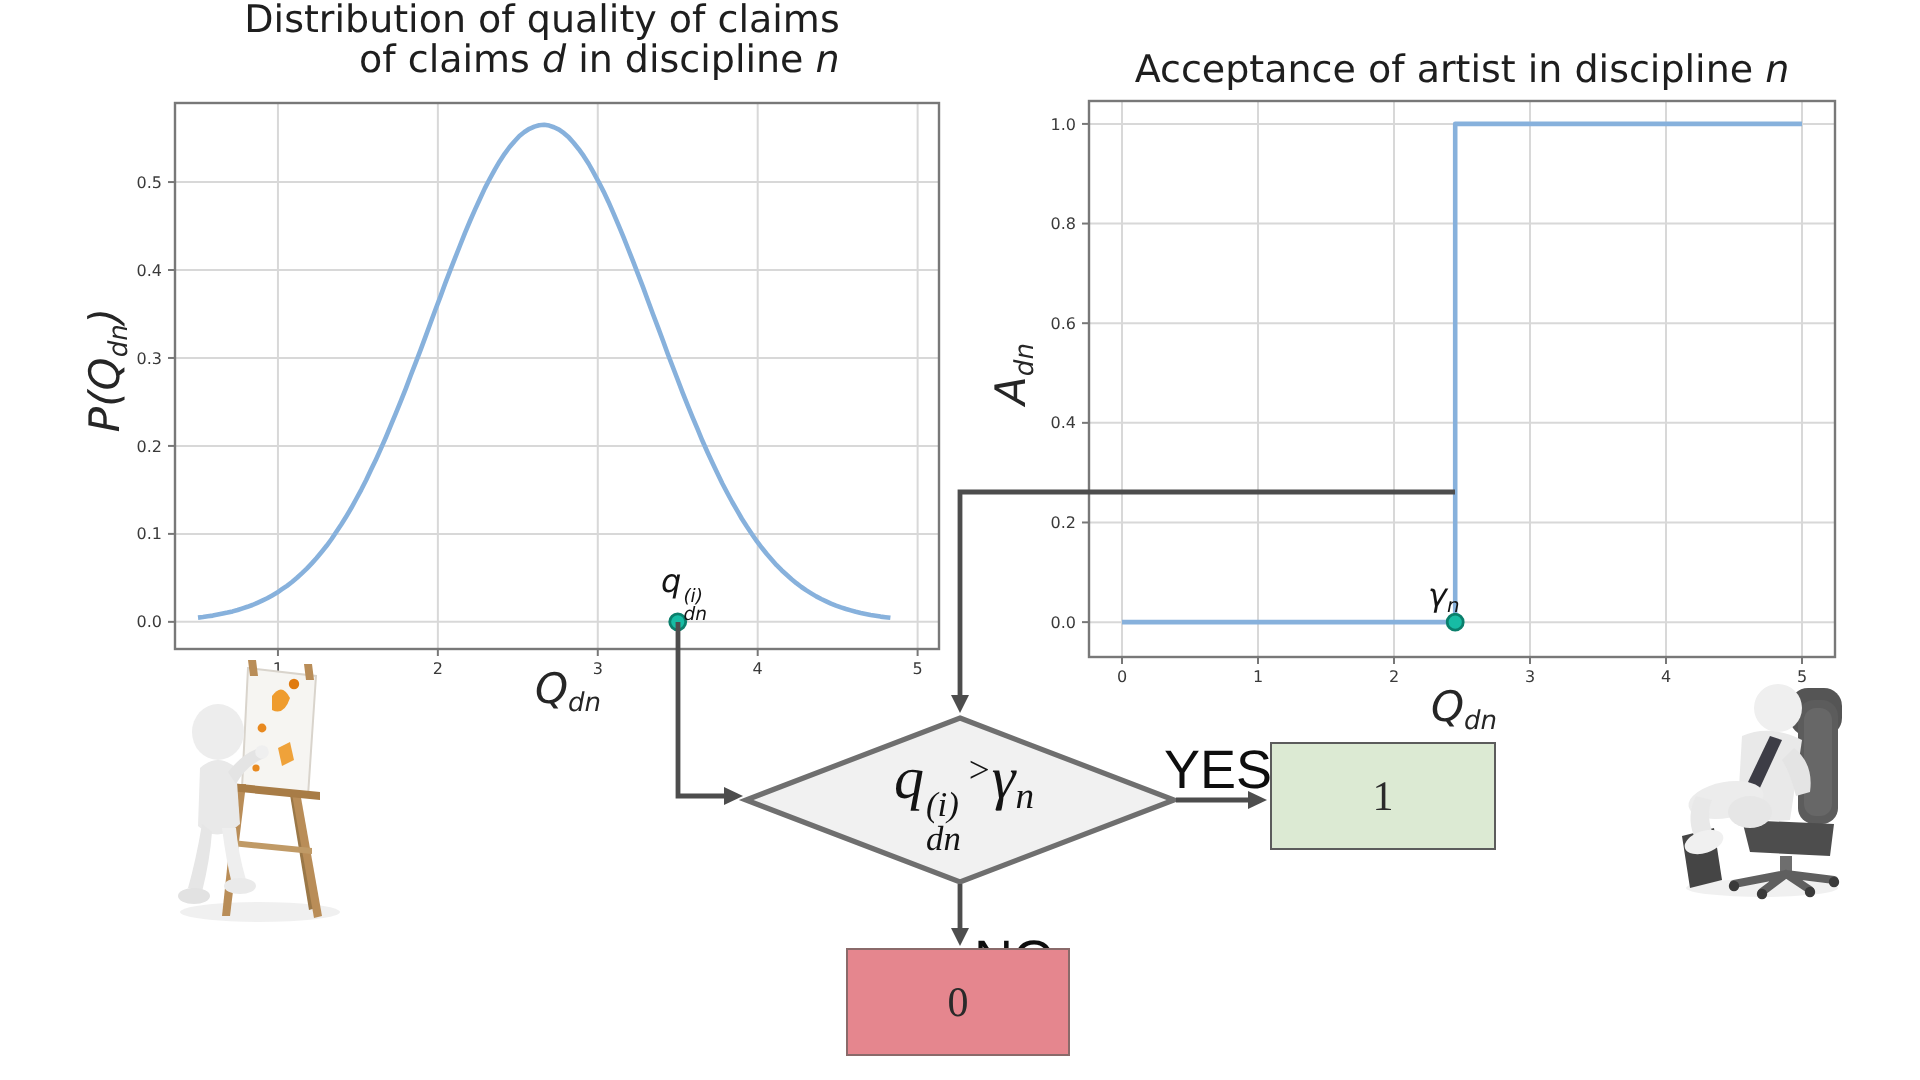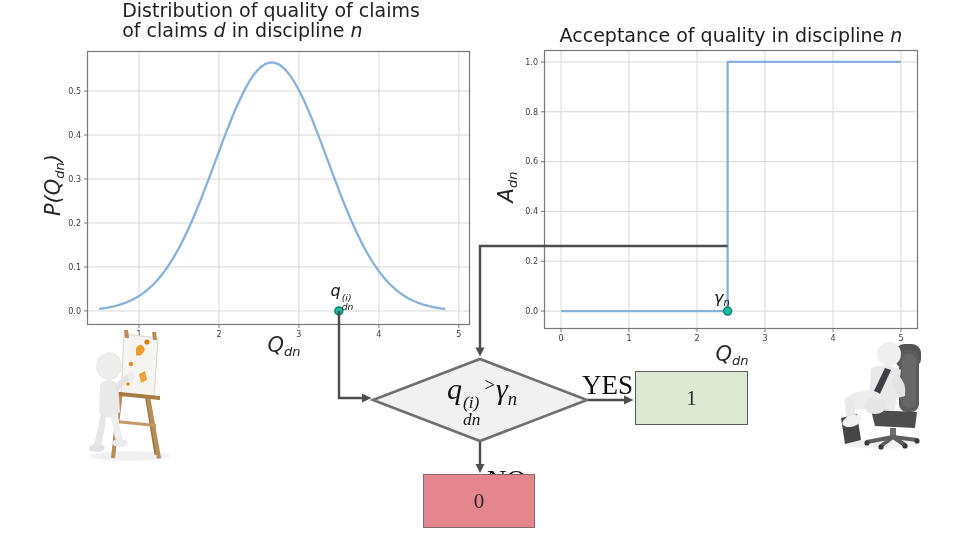--- a/index.html
+++ b/index.html
@@ -1,32 +1,32 @@
 <!DOCTYPE html>
 <html><head>
 <meta charset="utf-8">
 <style>
   html,body{margin:0;padding:0;background:#fff;}
   .stage{position:relative;width:960px;height:540px;background:#fff;overflow:hidden;
          font-family:"DejaVu Sans",sans-serif;}
   .abs{position:absolute;}
   svg{overflow:visible;display:block;}
-  .chart-title{font-size:19px;color:#1e1e1e;text-align:left;white-space:nowrap;
+  .chart-title{font-size:19px;color:#1e1e1e;text-align:right;white-space:nowrap;
                line-height:19.5px;transform:translateX(-50%);}
   .axis-label{font-size:21px;font-style:italic;color:#262626;white-space:nowrap;
               transform:translate(-50%,-50%);}
   .axis-label.rot{transform:translate(-50%,-50%) rotate(-90deg);}
   .marker-label{font-size:16px;font-style:italic;color:#141414;white-space:nowrap;}
   .center-x{transform:translateX(-50%);}
   .it{font-style:italic;}
   .sb{font-size:0.62em;vertical-align:-0.28em;}
   .cmp{font-size:0.62em;vertical-align:0.45em;margin:0 1px 0 4px;font-style:normal;}
   .stack{display:inline-flex;flex-direction:column;font-size:0.58em;line-height:1.02;
          vertical-align:-0.5em;margin-left:1px;text-align:left;}
-  .flow-label{font-family:Liberation Serif, serif;font-size:27px;
+  .flow-label{font-family:Liberation Sans, sans-serif;font-size:27px;
               color:#0e0e0e;line-height:1;white-space:nowrap;}
   .flow-box{position:absolute;display:flex;align-items:center;justify-content:center;
             font-family:"Liberation Serif","DejaVu Serif",serif;font-size:21px;color:#2a2a2a;
             box-sizing:border-box;border:1.6px solid #5c5c5c;}
   .condition{position:absolute;font-family:"Liberation Serif","DejaVu Serif",serif;
              font-style:italic;font-size:30px;color:#131313;white-space:nowrap;
              transform:translate(-50%,-50%);}
   .conn{fill:none;stroke-width:2.4;}
   .ahead{stroke:none;}
   .diamond{stroke-width:2.6;}
@@ -80,21 +80,21 @@
       <line x1="-3" y1="40.02247191011233" x2="0" y2="40.02247191011233" stroke="#787878" stroke-width="1"></line>
       <text x="-6" y="42.82247191011233" text-anchor="end" font-size="8" fill="#3a3a3a">0.5</text>
       <circle cx="251.86847599164926" cy="259.92616372391655" r="4" fill="#17bca4" stroke="#0b7f6c" stroke-width="1.4"></circle>
     </svg>
   <div class="abs marker-label center-x" style="left:342px;top:281px"><span class="it">q</span><span class="it stack">
         <span>(i)</span>
         <span>dn</span>
       </span></div>
 
   <div class="abs chart-title" style="left:731px;top:26px">
-    <div><span>Acceptance of quality in discipline </span><span class="it">n</span></div>
+    <div><span>Acceptance of artist in discipline </span><span class="it">n</span></div>
   </div>
   <div class="abs axis-label rot" style="left:507px;top:187px"><span class="it">A</span><span class="it sb">dn</span></div>
   <div class="abs axis-label" style="left:732px;top:355px"><span class="it">Q</span><span class="it sb">dn</span></div>
   <svg class="abs" style="left:544px;top:50px" width="374" height="279">
       <rect x="0" y="0" width="374" height="279" fill="#ffffff"></rect>
       <line x1="17" y1="0" x2="17" y2="279" stroke="#d8d8d8" stroke-width="1"></line>
       <line x1="85" y1="0" x2="85" y2="279" stroke="#d8d8d8" stroke-width="1"></line>
       <line x1="153" y1="0" x2="153" y2="279" stroke="#d8d8d8" stroke-width="1"></line>
       <line x1="221" y1="0" x2="221" y2="279" stroke="#d8d8d8" stroke-width="1"></line>
       <line x1="289" y1="0" x2="289" y2="279" stroke="#d8d8d8" stroke-width="1"></line>

